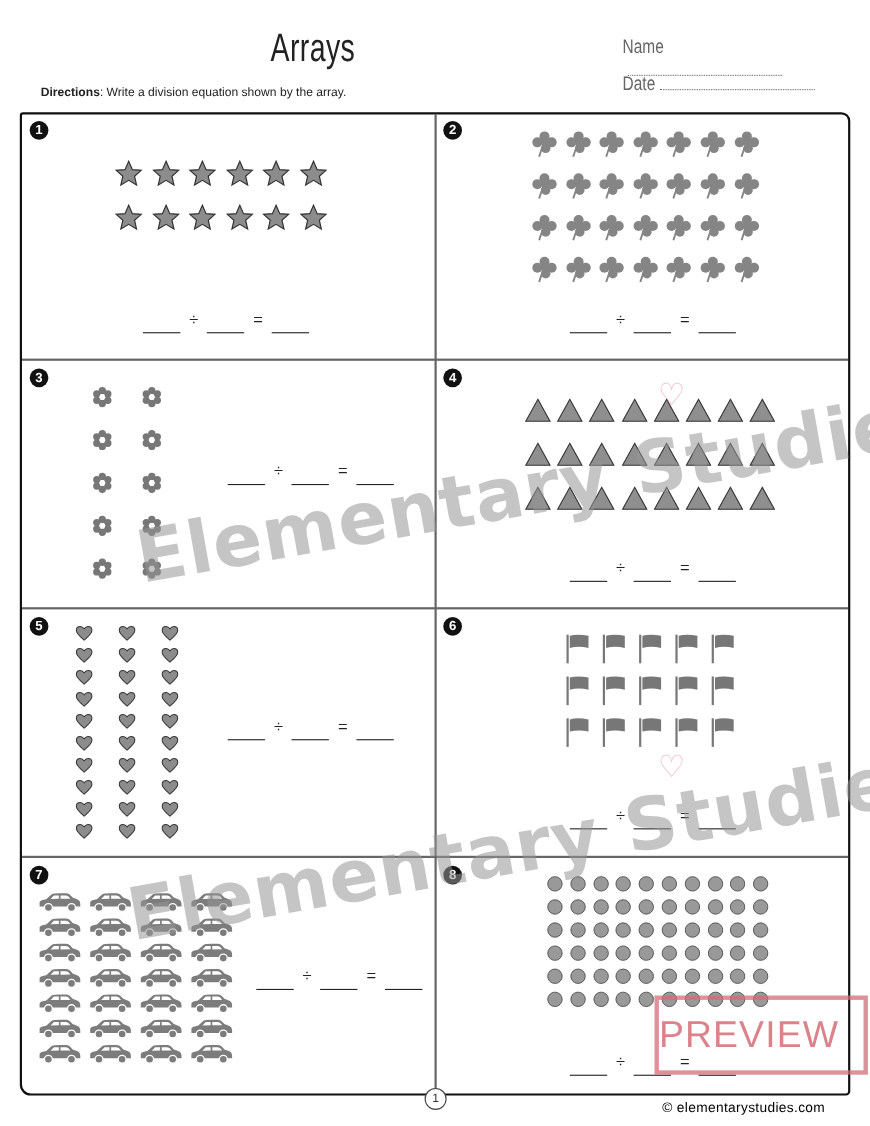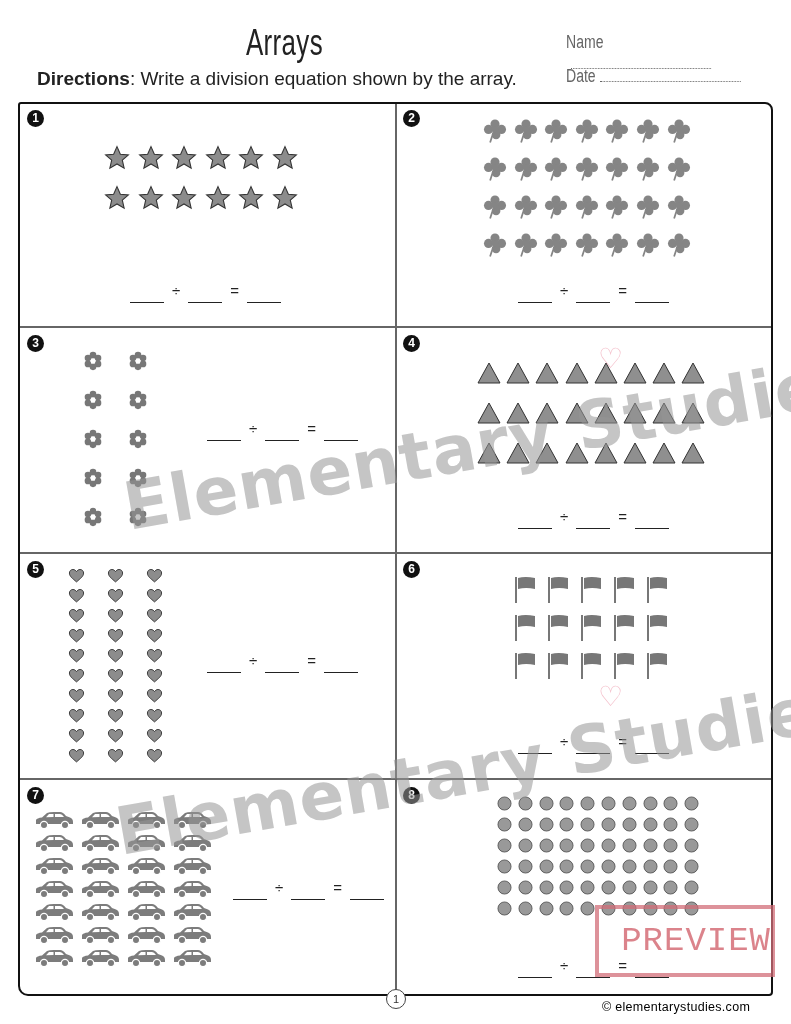--- a/index.html
+++ b/index.html
@@ -1,34 +1,34 @@
 <!DOCTYPE html>
 <html><head>
 <meta charset="utf-8">
 <style>
   html, body { margin: 0; padding: 0; background: #ffffff; }
   body { width: 791px; height: 1024px; position: relative; overflow: hidden; font-family: "Liberation Sans", sans-serif; color: #222; }
   .title { position: absolute; left: 0; width: 570px; top: 22px; text-align: center; font-family: "Liberation Sans Narrow", "Liberation Sans", sans-serif; font-size: 36px; transform: scaleX(0.72); transform-origin: 283px 0; letter-spacing: 0.5px; color: #222; }
   .field { position: absolute; left: 566px; font-size: 18px; color: #666; transform: scaleX(0.78); transform-origin: 0 0; }
   .field .dots { display: inline-block; width: 180px; border-bottom: 1px dotted #666; margin-left: 6px; height: 14px; vertical-align: baseline; }
-  .directions { position: absolute; left: 25px; top: 68px; font-size: 19px; color: #222; padding-left: 12px; }
+  .directions { position: absolute; left: 25px; top: 78px; font-size: 11px; color: #222; padding-left: 12px; }
   .directions b { font-weight: bold; }
   .frame { position: absolute; left: 18px; top: 102px; width: 755px; height: 894px; border: 2.5px solid #111; border-radius: 3px 8px 4px 10px; box-sizing: border-box; }
   .vline { position: absolute; left: 395px; top: 104px; width: 1.5px; height: 890px; background: #666; }
   .hline { position: absolute; left: 20px; width: 751px; height: 1.5px; background: #666; }
   .cell { position: absolute; }
   .badge { position: absolute; width: 17px; height: 17px; border-radius: 50%; background: #111; color: #fff; font-size: 12px; font-weight: bold; text-align: center; line-height: 17px; }
   .eq { position: absolute; display: flex; align-items: flex-end; gap: 8px; font-size: 16px; color: #222; }
   .eq .blank { display: inline-block; width: 34px; border-bottom: 1.5px solid #222; height: 1px; }
   .eq .op { position: relative; top: -4px; font-size: 15px; }
   .grid { position: absolute; display: grid; }
   .grid svg { display: block; }
   .watermark { position: absolute; font-family: "DejaVu Sans", sans-serif; font-weight: bold; color: rgba(150,150,150,0.55); font-size: 66px; transform: rotate(-10deg); transform-origin: 0 0; white-space: nowrap; pointer-events: none; letter-spacing: 1px; }
   .wm-heart { position: absolute; color: rgba(235,140,160,0.55); font-size: 28px; pointer-events: none; }
-  .stamp { position: absolute; left: 595px; top: 905px; width: 180px; height: 72px; border: 4px solid rgba(210,110,120,0.75); box-sizing: border-box; color: rgba(210,100,110,0.8); font-family: Liberation Mono, monospace; font-size: 34px; text-align: right; line-height: 64px; letter-spacing: 1px; }
+  .stamp { position: absolute; left: 595px; top: 905px; width: 194px; height: 72px; border: 4px solid rgba(210,110,120,0.75); box-sizing: border-box; color: rgba(210,100,110,0.8); font-family: Liberation Sans, sans-serif; font-size: 34px; text-align: left; line-height: 64px; letter-spacing: 1px; }
   .pagenum { position: absolute; left: 386px; top: 989px; width: 18px; height: 18px; border-radius: 50%; border: 1.2px solid #444; background: #fff; font-size: 11px; text-align: center; line-height: 18px; color: #333; }
   .copyright { position: absolute; left: 602px; top: 1000px; font-size: 12.5px; color: #000000; letter-spacing: 0.3px; }
 </style>
 </head>
 <body>
 
 <div class="title">Arrays</div>
 <div class="field" style="top:32px;">
   <span>Name</span><span class="dots"></span>
 </div>

